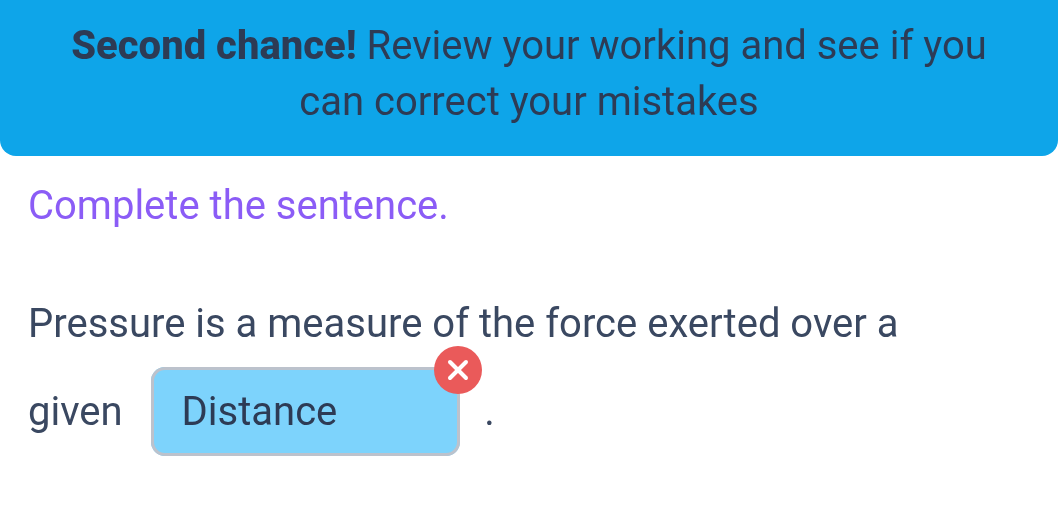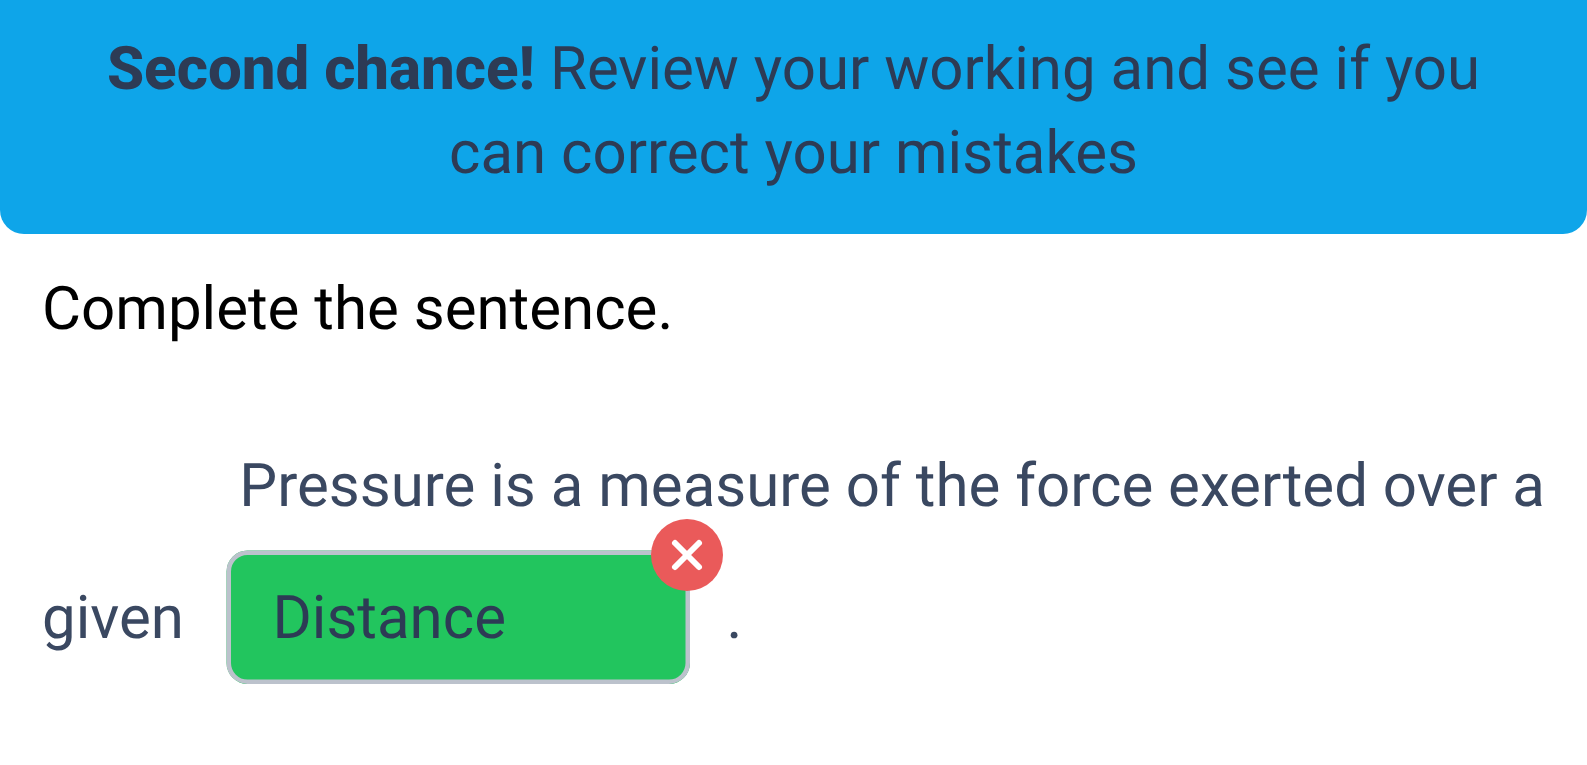--- a/index.html
+++ b/index.html
@@ -24,50 +24,49 @@
       color: #2d3b55;
     }
     .banner-strong {
       font-weight: 800;
     }
     .content {
       padding: 24px 28px 0 28px;
     }
     .instruction {
       font-size: 40px;
-      color: #000000;
+      color: #8b5cf6;
       margin-bottom: 48px;
       line-height: 1.3;
     }
     .sentence {
       font-size: 40px;
       color: #3a4861;
       line-height: 2.2;
-      text-align: right;
     }
     .sentence-row {
       display: flex;
       align-items: center;
       flex-wrap: wrap;
       gap: 0;
     }
     .answer-wrap {
       position: relative;
       display: inline-block;
       margin-left: 28px;
       margin-right: 24px;
     }
     .answer-box {
       border: 3px solid #bcc2cc;
       border-radius: 14px;
       padding: 18px 120px 18px 28px;
       font-size: 40px;
       color: #2d3b55;
       min-width: 410px;
-      background: #22c55e;
+      background: #7dd3fc;
       line-height: 1;
     }
     .wrong-badge {
       position: absolute;
       top: -22px;
       right: -22px;
       width: 48px;
       height: 48px;
       border-radius: 50%;
       background: #ea5a5a;

